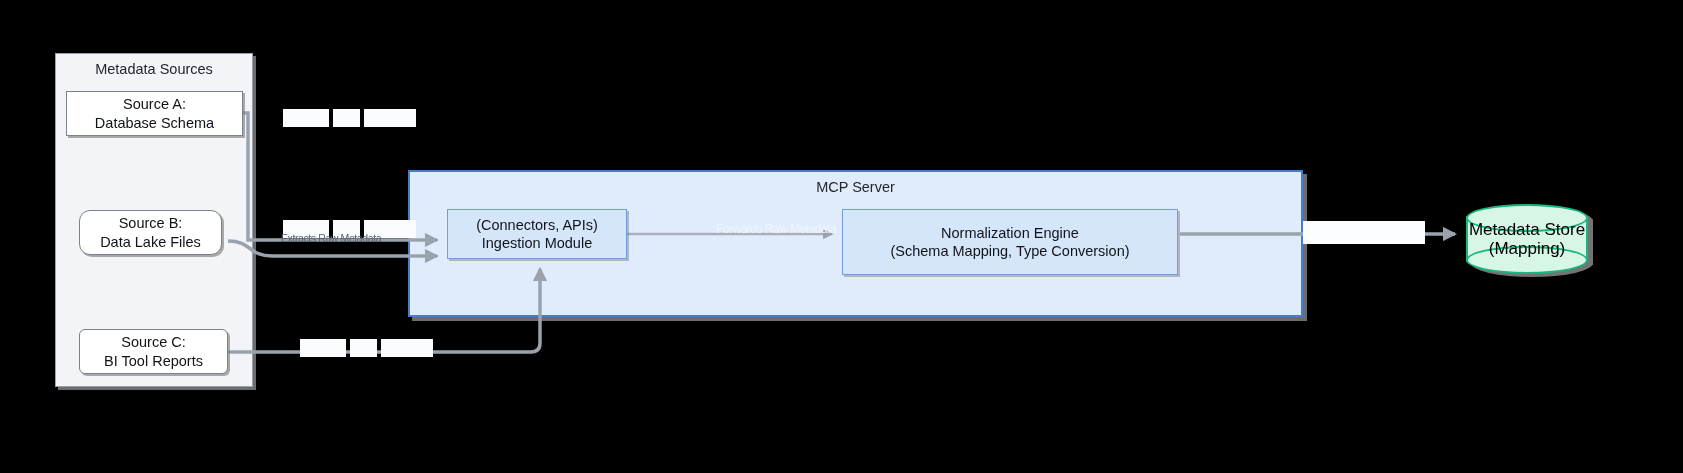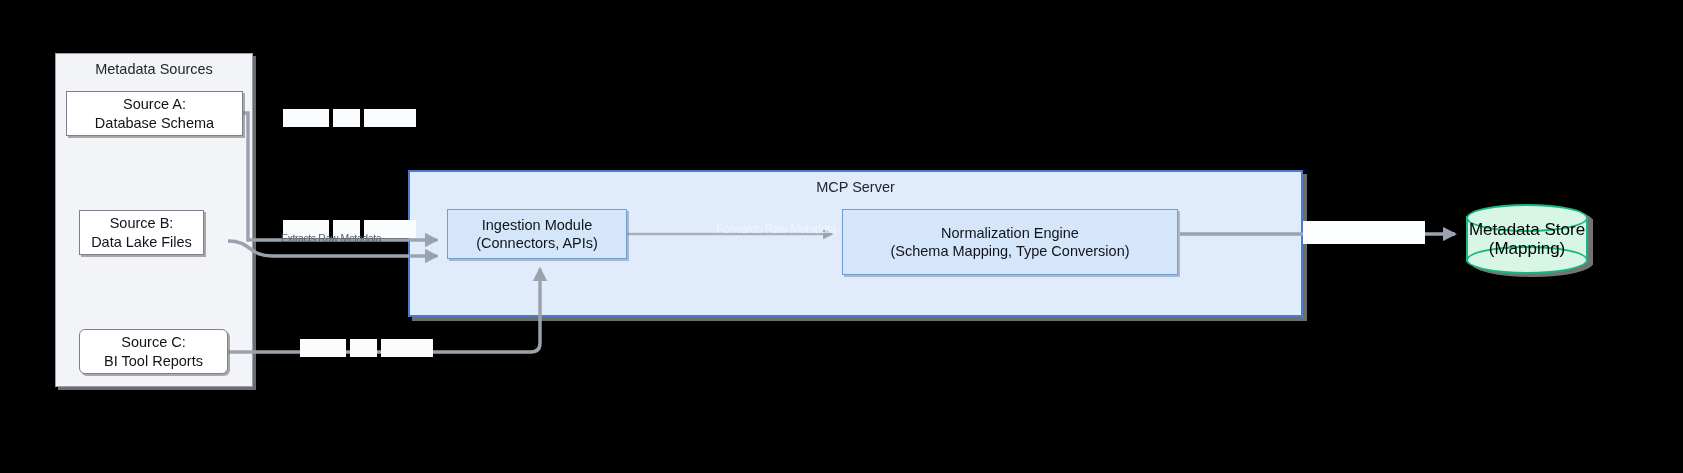--- a/index.html
+++ b/index.html
@@ -36,21 +36,21 @@
     position:absolute; box-sizing:border-box; z-index:3;
     display:flex; flex-direction:column; justify-content:center;
     text-align:center; font-size:14.5px; line-height:18.5px; color:#101319;
   }
   .src-node {
     background: var(--node-fill, #fff);
     border:1px solid var(--node-border, #7c828c);
     box-shadow: 2px 2px 0 rgba(128,128,128,.65);
   }
   .node-a { left:66px;  top:91px;  width:177px; height:45px; }
-  .node-b { left:79px;  top:210px; width:125px; height:45px; }
+  .node-b { left:79px;  top:210px; width:143px; height:45px;border-radius:11px; }
   .node-c { left:79px;  top:329px; width:149px; height:45px;border-radius:6px; }
   .mcp-node {
     background: var(--mcp-node-fill, #d6e6fa);
     border:1.5px solid var(--mcp-node-border, #719dd8);
     box-shadow: 2px 2px 0 rgba(120,130,150,.5);
   }
   .node-ingestion     { left:447px; top:209px; width:180px; height:50px; }
   .node-normalization { left:842px; top:209px; width:336px; height:66px; }
   
   .cylinder {
@@ -136,22 +136,22 @@
   <div class="node src-node node-b">
     <div>Source B:</div>
     <div>Data Lake Files</div>
   </div>
   <div class="node src-node node-c">
     <div>Source C:</div>
     <div>BI Tool Reports</div>
   </div>
 
   <div class="node mcp-node node-ingestion">
+    <div>(Connectors, APIs)</div>
     <div>Ingestion Module</div>
-    <div>(Connectors, APIs)</div>
   </div>
   <div class="node mcp-node node-normalization">
     <div>Normalization Engine</div>
     <div>(Schema Mapping, Type Conversion)</div>
   </div>
 
   <div class="cylinder">
     <div class="cyl-text">
       <div>Metadata Store</div>
       <div>(Mapping)</div>

